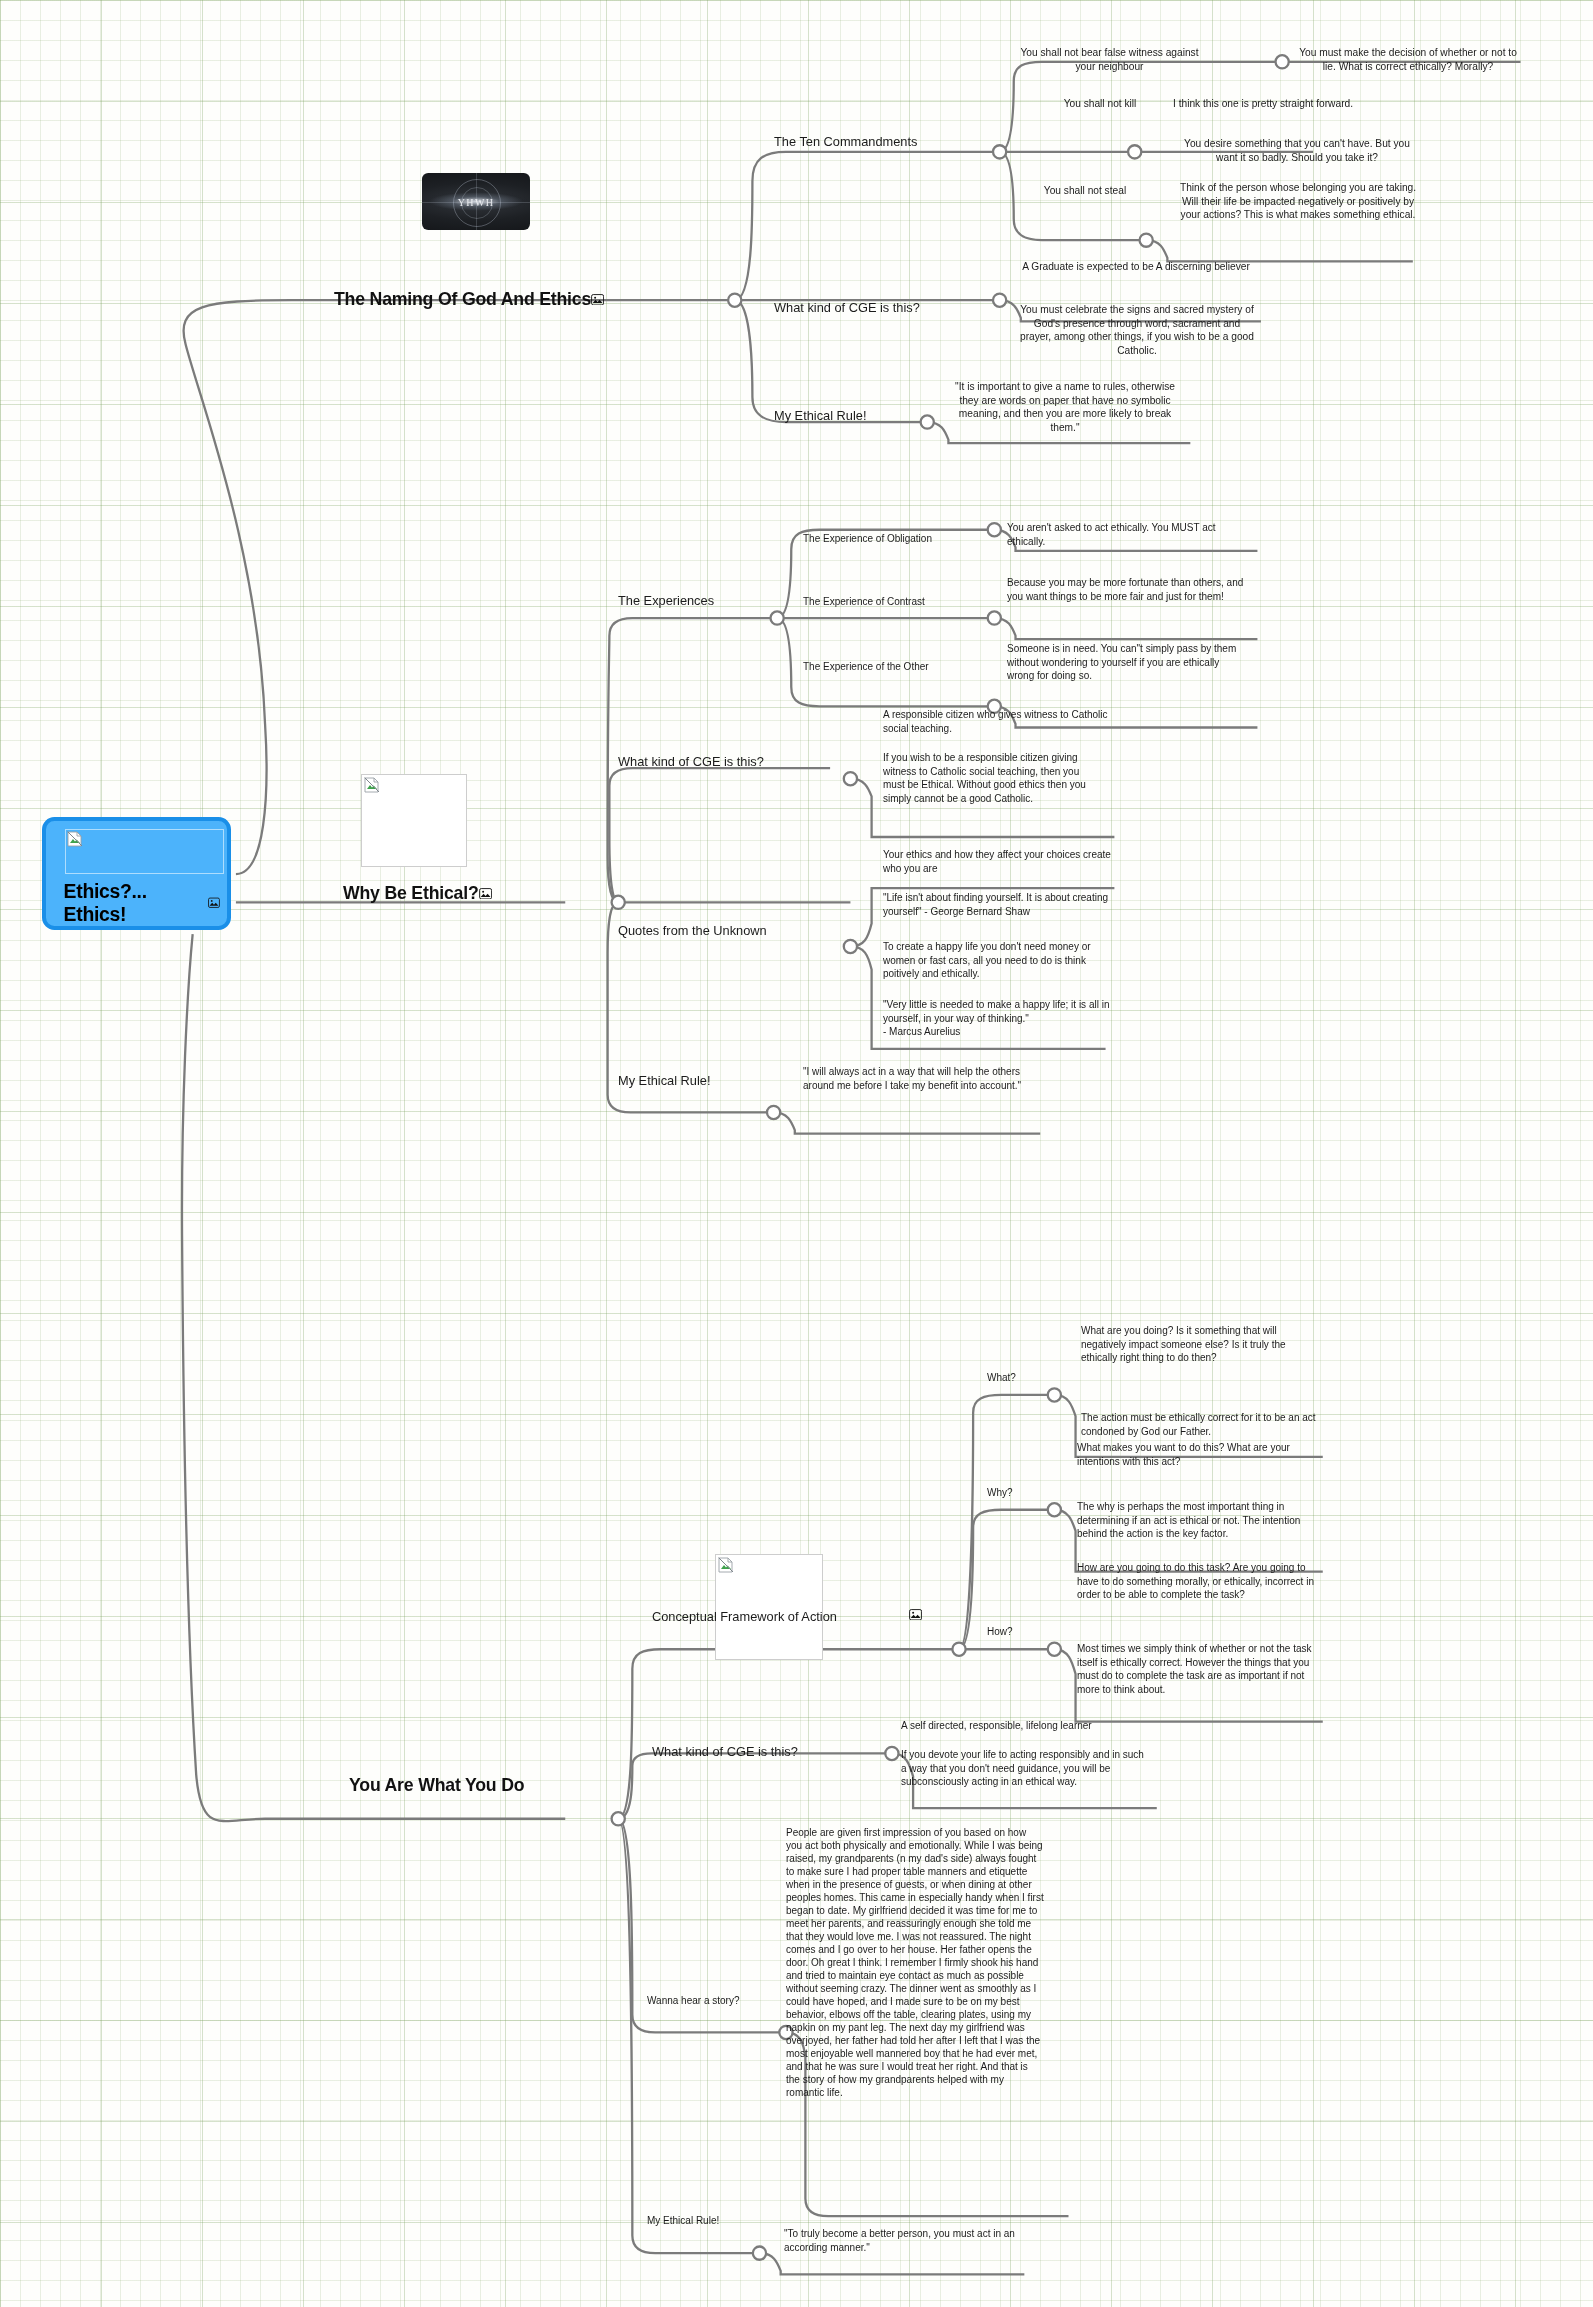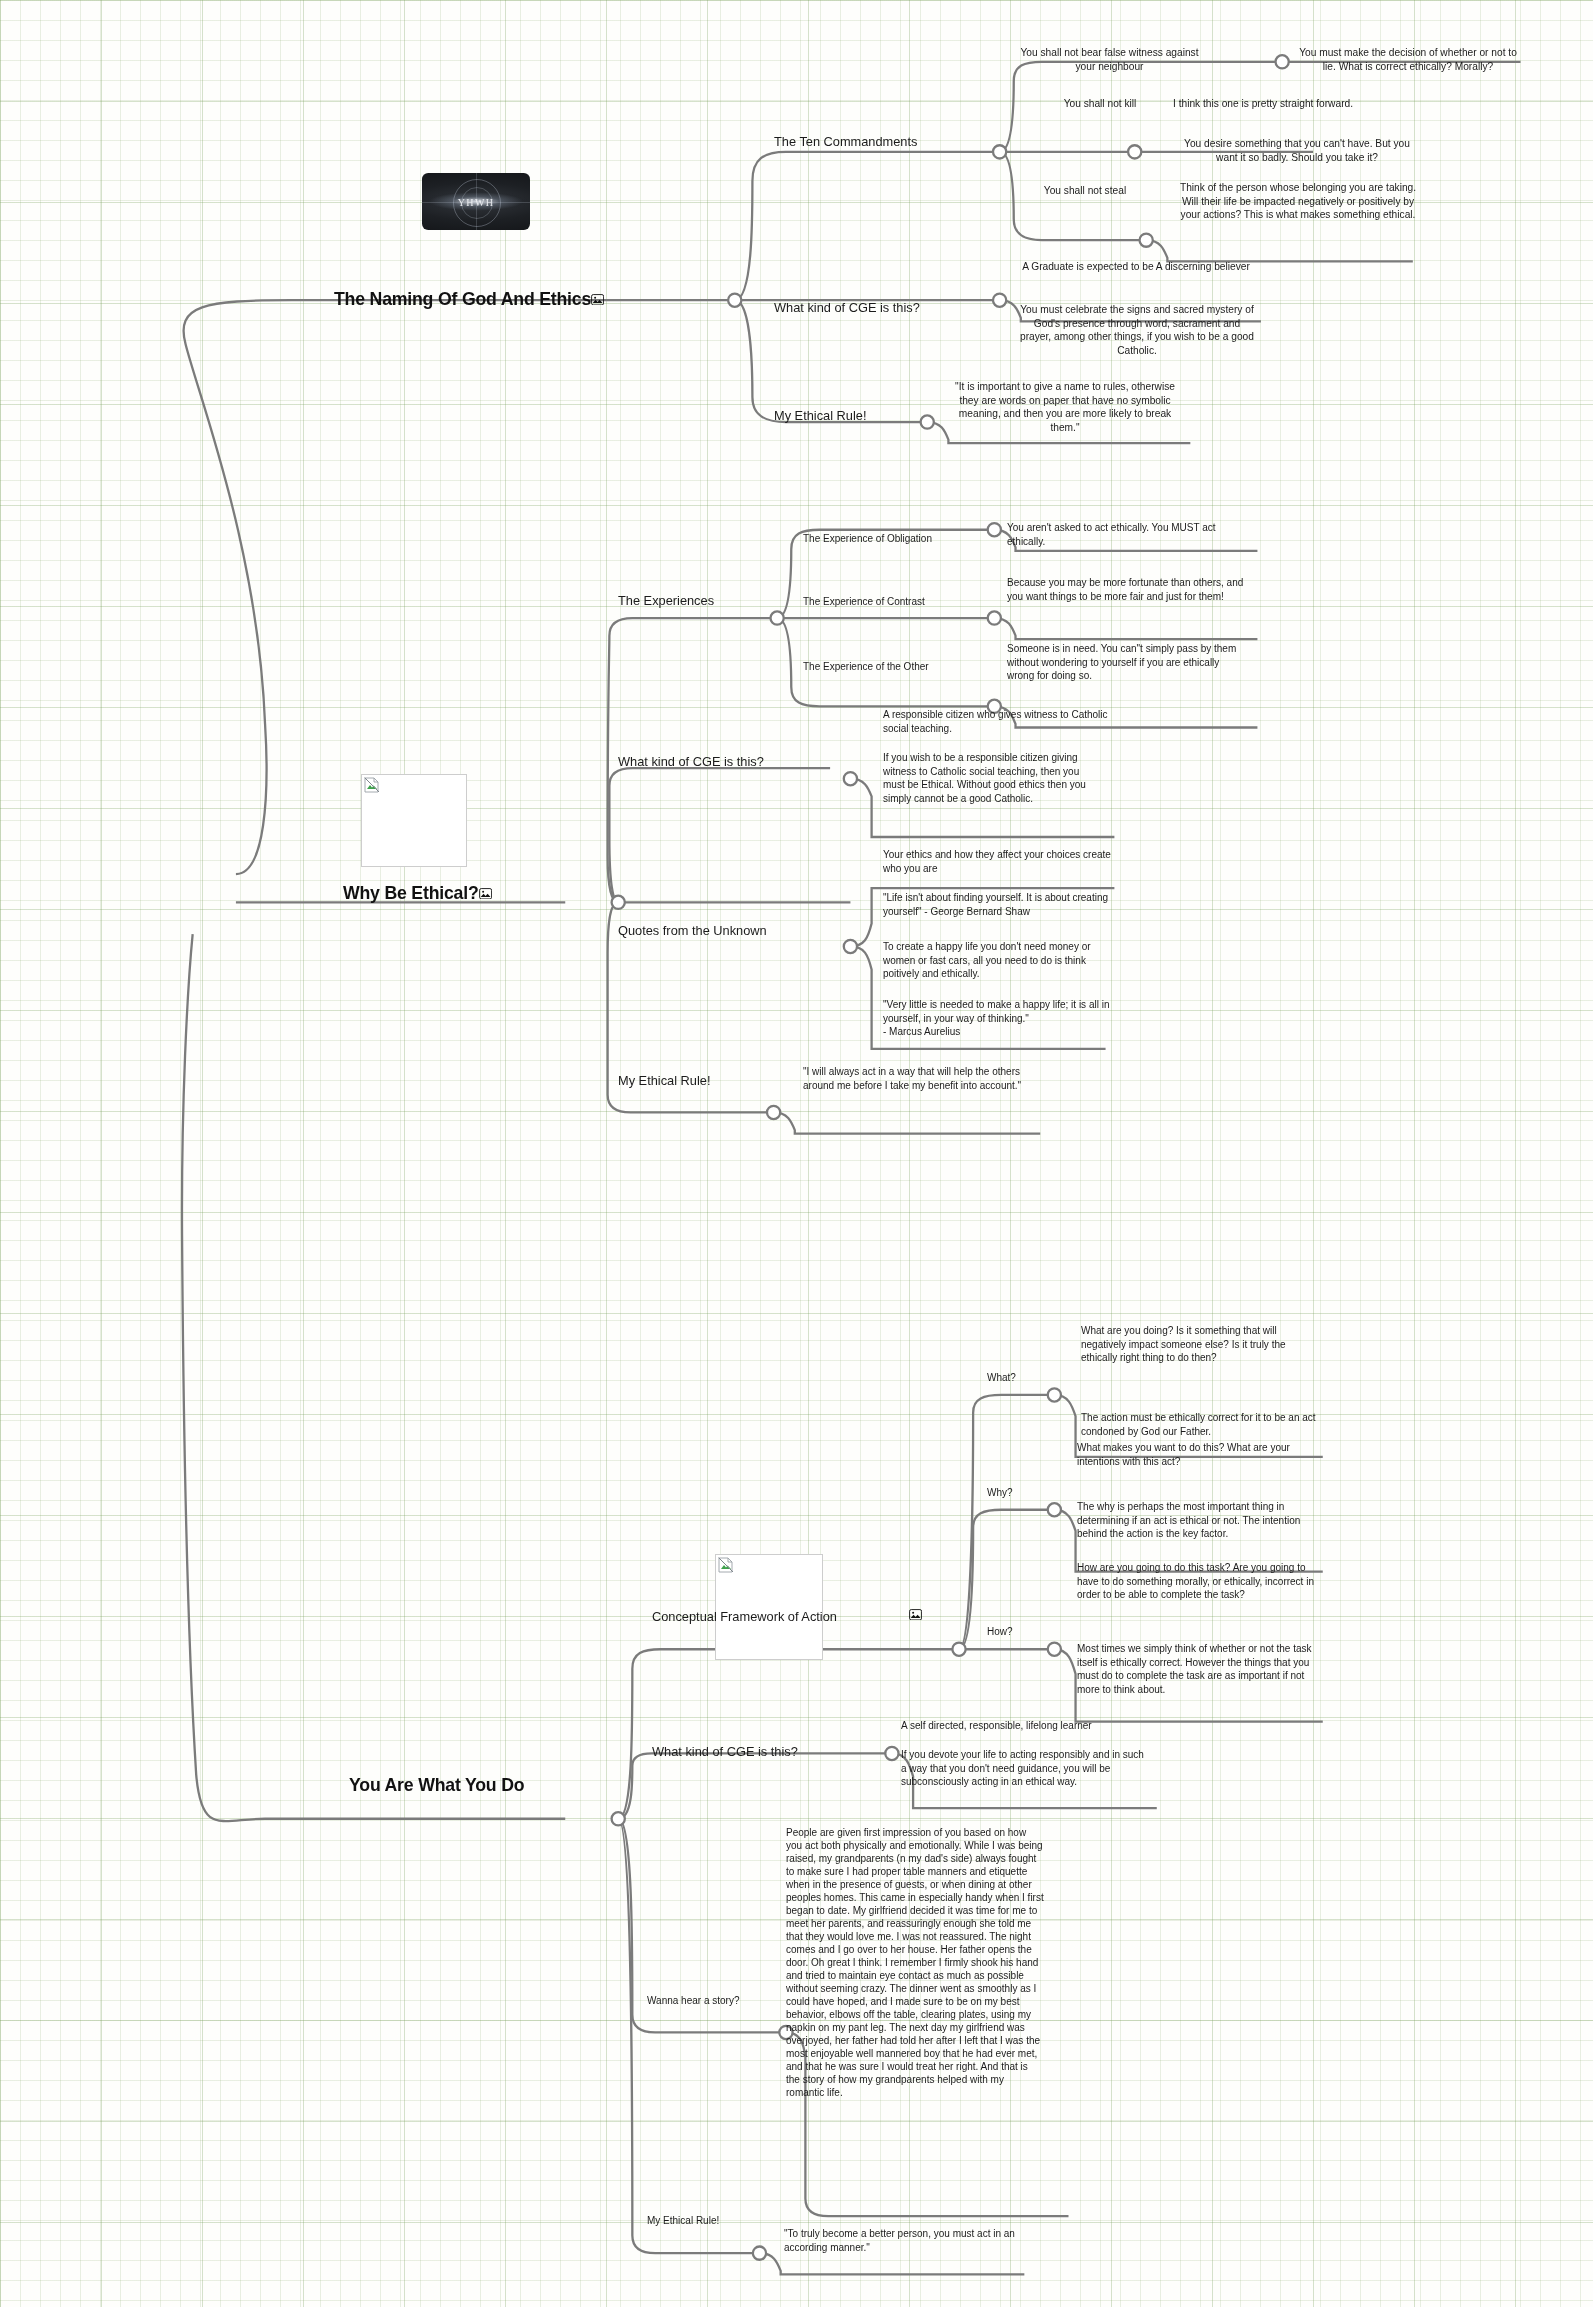--- a/index.html
+++ b/index.html
@@ -169,20 +169,38 @@
     <path d="M1010 1986 C 1026 1986, 1030 1998, 1034 2012 L 1034 2048 L 1310 2048"></path>
     <circle cx="1010" cy="1986" r="7.5"></circle>
 
     <path d="M890 2302 C 906 2302, 910 2314, 912 2330 L 912 2490 C 912 2504, 922 2510, 938 2510 L 1210 2510"></path>
     <circle cx="890" cy="2302" r="7.5"></circle>
 
     <path d="M860 2552 C 876 2552, 880 2562, 884 2572 L 884 2576 L 1160 2576"></path>
     <circle cx="860" cy="2552" r="7.5"></circle>
   </svg>
 
+  <div class="node root">
+    <div class="imgbox">
+      <svg class="brokenimg" viewBox="0 0 16 16">
+        <path d="M1 1h9l4 4v10H1z" fill="#ffffff" stroke="#9aa0a6" stroke-width="0.9"></path>
+        <path d="M10 1v4h4" fill="none" stroke="#9aa0a6" stroke-width="0.9"></path>
+        <path d="M3 12l3-4 2 2.4 1.6-1.8L13 12z" fill="#3fa34d"></path>
+        <path d="M0.6 0.6L15 15" stroke="#7f868c" stroke-width="1"></path>
+      </svg>
+    </div>
+    <div class="rootlabel">
+      <span>Ethics?... Ethics!</span>
+      <svg class="imgicon" viewBox="0 0 16 14">
+        <rect x="0.7" y="0.7" width="14.6" height="12.6" rx="2" fill="none" stroke="#111" stroke-width="1.1"></rect>
+        <circle cx="5" cy="4.6" r="1.2" fill="#111"></circle>
+        <path d="M2 11l3.6-4 2.4 2.8L10.4 7 14 11z" fill="#111"></path>
+      </svg>
+    </div>
+  </div>
 
   <div class="node photo" style="left:422px;top:173px;">
     <div class="xh"></div>
     <div class="xv"></div>
     <div class="ring"></div>
     <div class="ring2"></div>
     <div class="yhwh">YHWH</div>
   </div>
 
   <div class="node mainlabel" style="left:334px;top:289px;">

